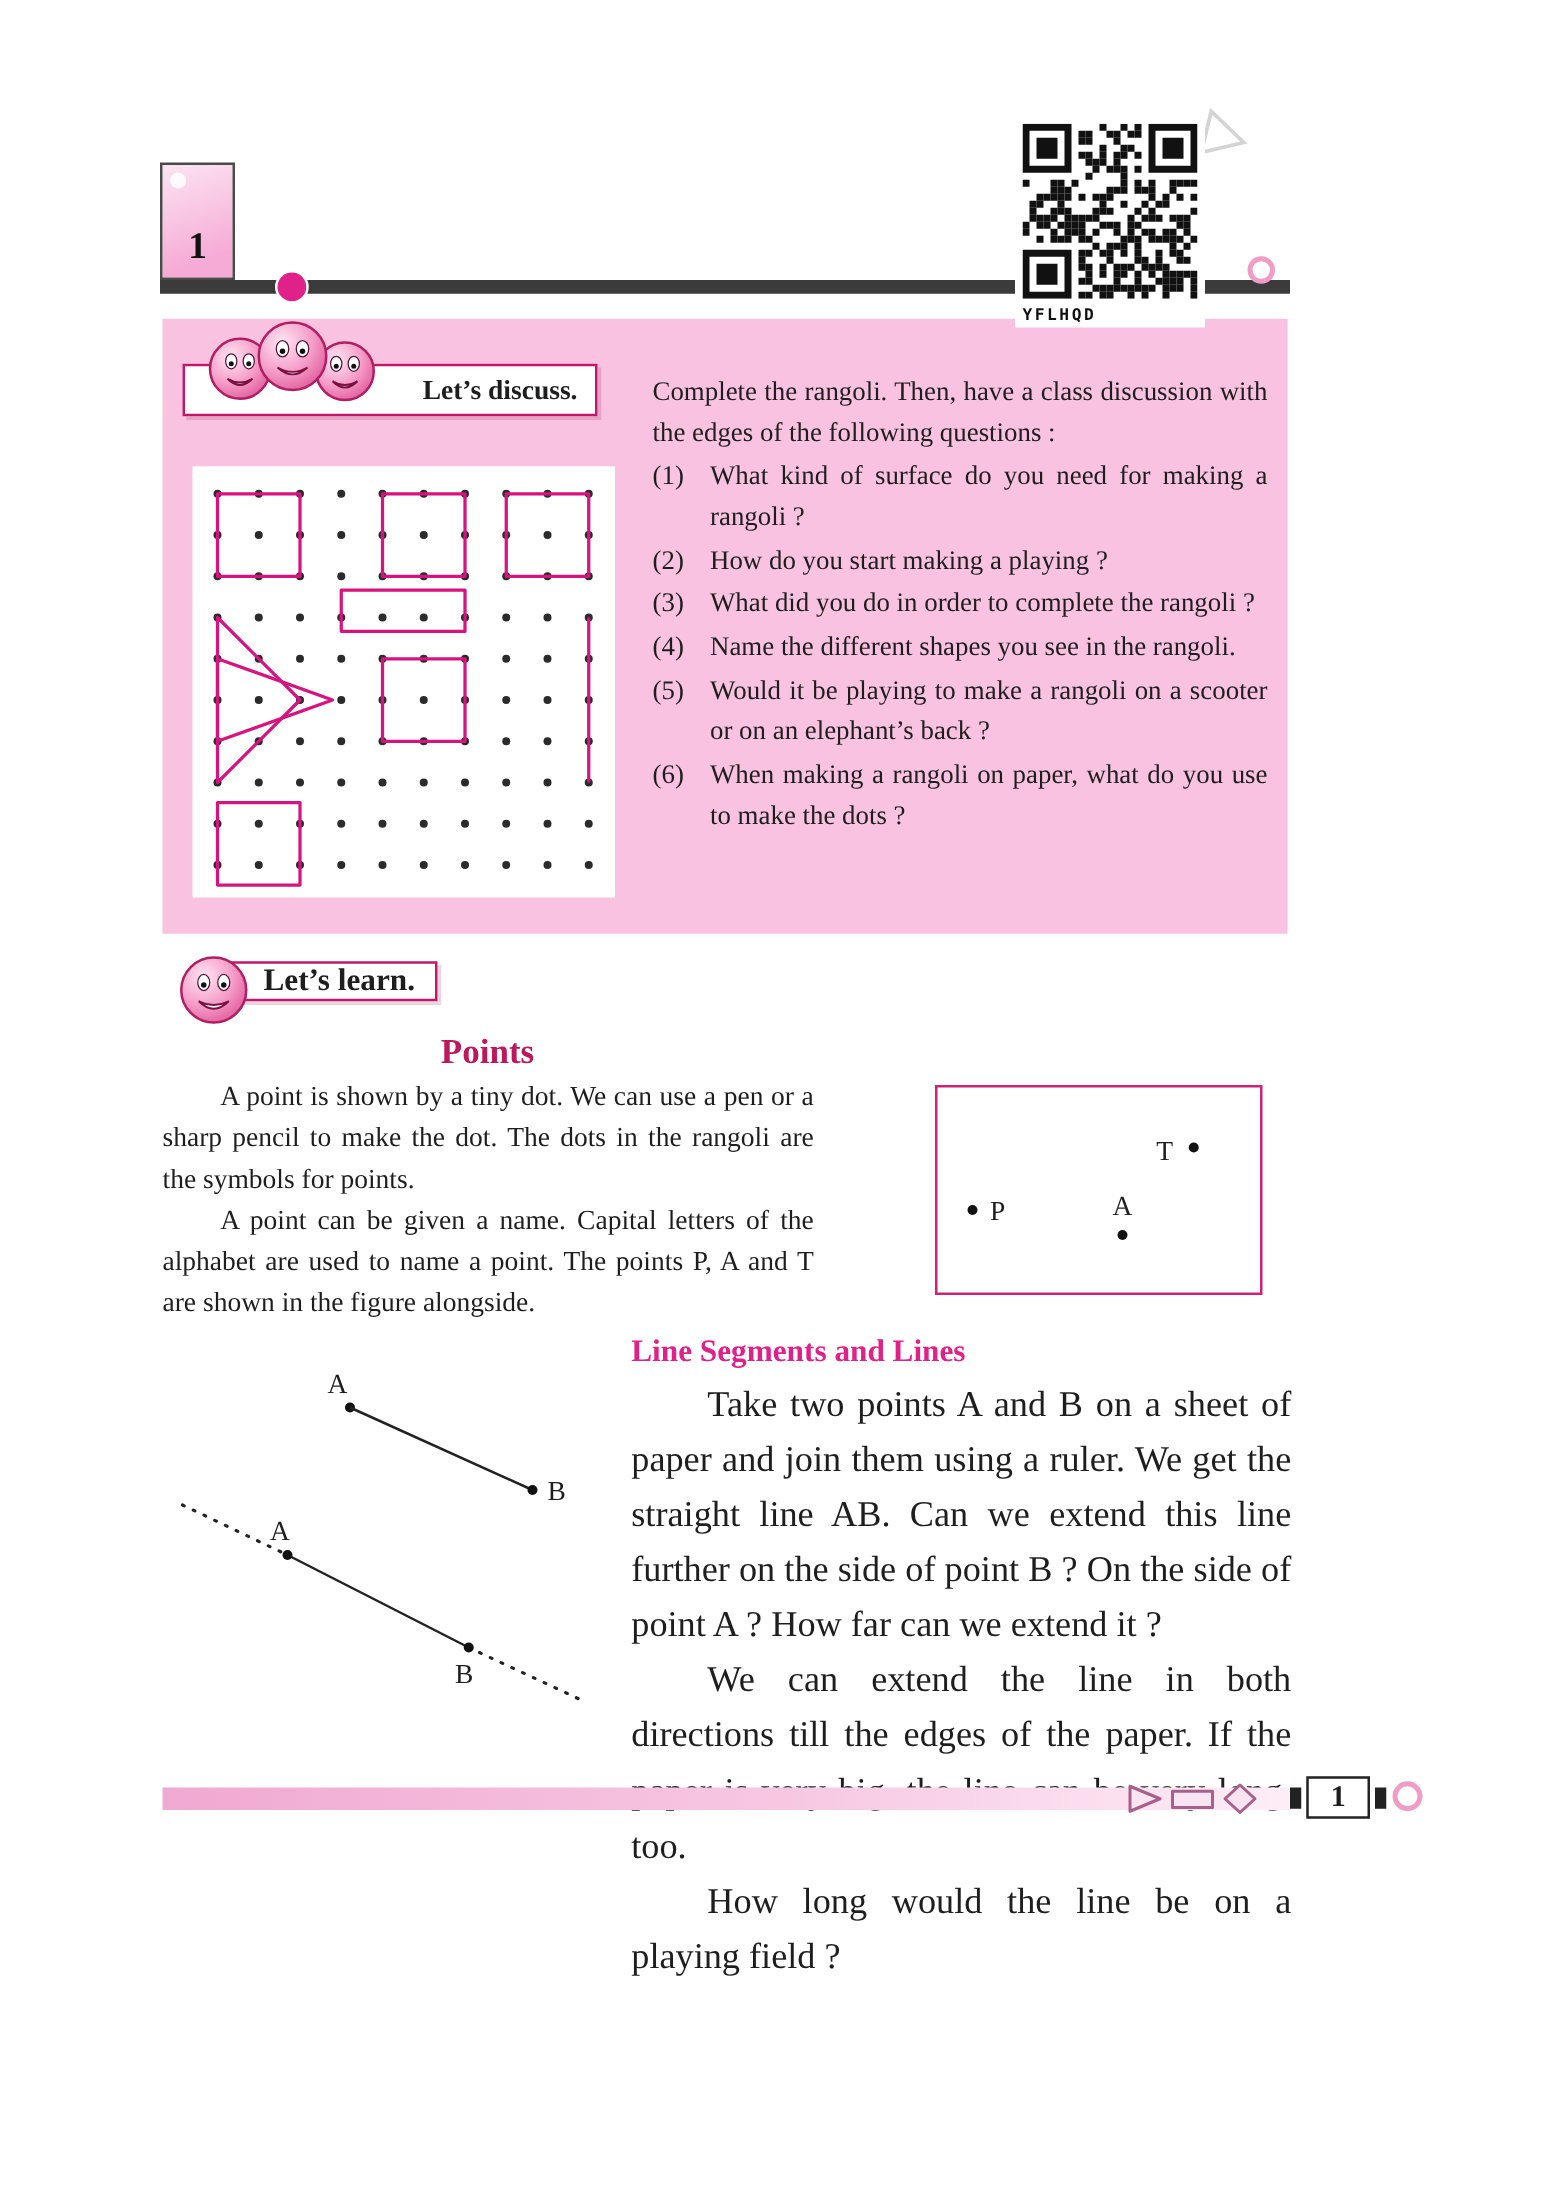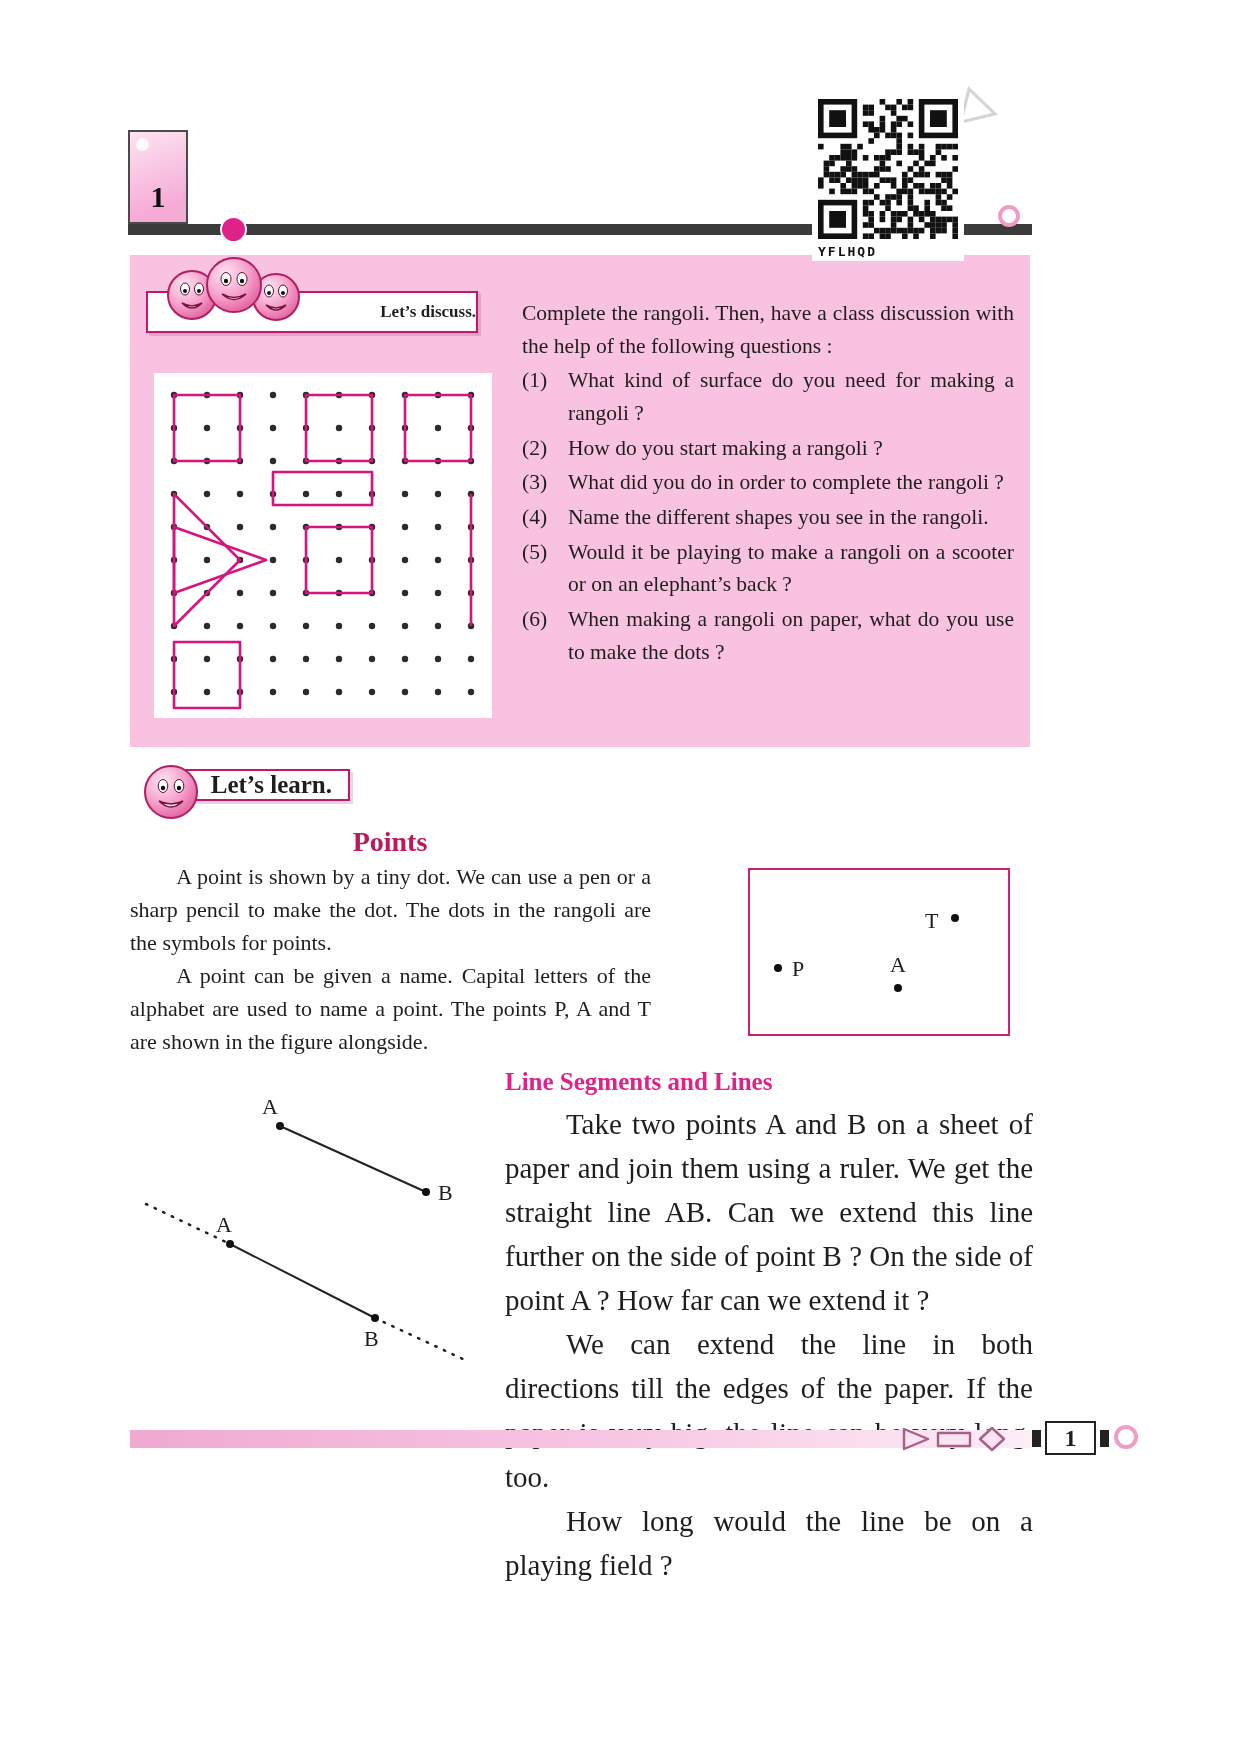--- a/index.html
+++ b/index.html
@@ -30,21 +30,21 @@
     letter-spacing:2px; color:#111; margin-top:1px; }
   .deco-triangle { position:absolute; left:958px; top:86px; z-index:1; }
   .deco-ring { position:absolute; left:998px; top:205px; width:22px; height:22px; border-radius:50%;
     background:#fff; border:4px solid #ef9cc7; }
 
   
   .discuss { position:absolute; left:130px; top:255px; width:900px; height:492px; background:#f8c2e0; }
   .label-box { background:#fff; border:2.5px solid #c2186b; box-shadow:3px 3px 0 rgba(150,20,90,.18);
     display:flex; align-items:center; justify-content:flex-end; font-weight:bold; }
   .discuss-label { position:absolute; left:16px; top:36px; width:332px; height:42px;
-    font-size:17px; z-index:1; }
+    padding-right:14px; font-size:22px; z-index:1; }
   .smileys { position:absolute; left:24px; top:-12px; z-index:2; }
   .rangoli { position:absolute; left:24px; top:118px; width:338px; height:345px; background:#fff; }
   .discuss-text { position:absolute; left:392px; top:42px; width:492px; font-size:21.5px; line-height:1.52; }
   .discuss-text .intro { text-align:justify; margin-bottom:2px; }
   .qrow { display:flex; margin-top:2px; }
   .qnum { flex:0 0 46px; }
   .qtext { flex:1; text-align:justify; }
 
   
   .learn-wrap { position:absolute; left:142px; top:763px; width:210px; height:56px; }
@@ -475,28 +475,28 @@
           <polygon points="20,121 20,253 86,187"></polygon>
           <polygon points="20,154 20,220 112,187"></polygon>
           <rect x="152" y="154" width="66" height="66"></rect>
           <line x1="317" y1="121" x2="317" y2="253"></line>
           <rect x="20" y="269" width="66" height="66"></rect>
         </g>
       </svg>
     </div>
 
     <div class="discuss-text">
-      <p class="intro">Complete the rangoli. Then, have a class discussion with the help of the following questions :</p>
+      <p class="intro">Complete the rangoli. Then, have a class discussion with the edges of the following questions :</p>
       <div class="qrow">
         <span class="qnum">(1)</span>
         <span class="qtext">What kind of surface do you need for making a rangoli ?</span>
       </div>
       <div class="qrow">
         <span class="qnum">(2)</span>
-        <span class="qtext">How do you start making a rangoli ?</span>
+        <span class="qtext">How do you start making a playing ?</span>
       </div>
       <div class="qrow">
         <span class="qnum">(3)</span>
         <span class="qtext">What did you do in order to complete the rangoli ?</span>
       </div>
       <div class="qrow">
         <span class="qnum">(4)</span>
         <span class="qtext">Name the different shapes you see in the rangoli.</span>
       </div>
       <div class="qrow">

